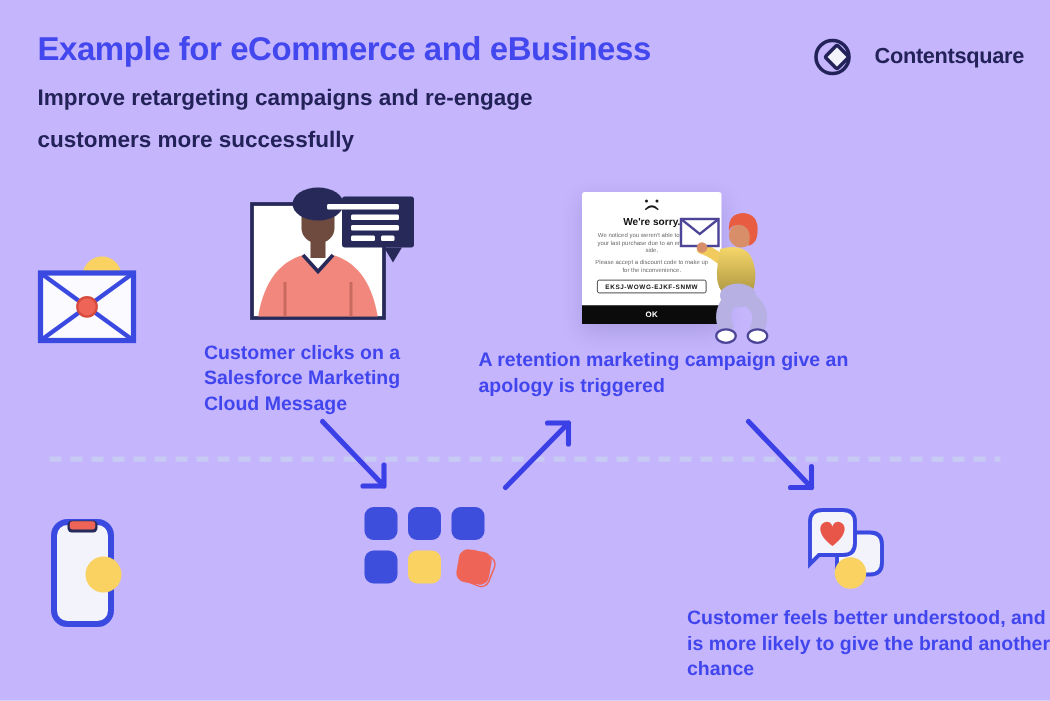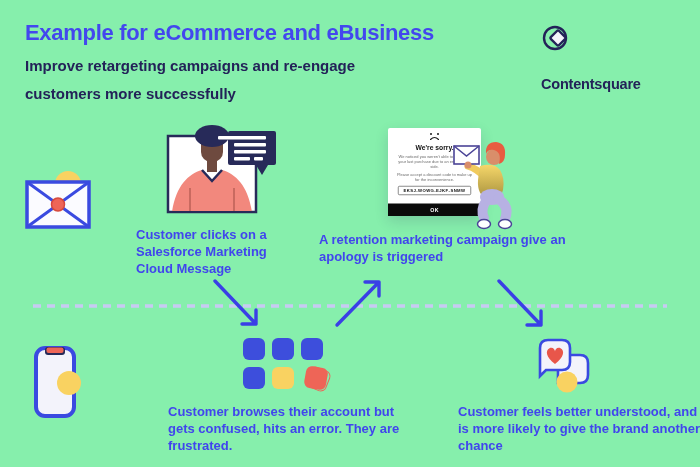--- a/index.html
+++ b/index.html
@@ -1,33 +1,33 @@
 <!DOCTYPE html>
 <html><head>
 <meta charset="utf-8">
 <style>
   * { margin:0; padding:0; box-sizing:border-box; }
   html,body { background:#e8e8f2; }
   .canvas {
     position:relative; width:700px; height:467px; overflow:hidden;
-    background:#86efac;
+    background:#c4b5fd;
     font-family:"Liberation Sans", sans-serif;
   }
   
   .title {
     position:absolute; left:25px; top:20px;
     font-size:22px; font-weight:800; letter-spacing:-0.3px;
     color:#4347EE;
   }
   .subtitle {
     position:absolute; left:25px; top:52px; width:352px;
     font-size:15px; font-weight:700; line-height:28px;
     color:#232258;
   }
-  .logo { position:absolute; left:541px; top:23px; display:flex; align-items:flex-start; gap:23px;flex-direction:column; }
+  .logo { position:absolute; left:541px; top:23px; display:flex; align-items:center; gap:12px; }
   .logo-text { font-size:14.5px; font-weight:800; color:#232258; letter-spacing:-0.2px; }
 
   
   .flow-overlay { position:absolute; left:0; top:0; pointer-events:none; z-index:2; }
 
   
   .caption {
     position:absolute; 
     font-size:13px; font-weight:700; line-height:17px; color:#4145ED;
     z-index:2;
@@ -199,21 +199,20 @@
     <div class="tile"></div>
     <div class="tile"></div>
     <div class="tile"></div>
     <div class="tile tile-yellow"></div>
     <div class="tile tile-red-wrap">
       <div class="tile-red-ghost"></div>
       <div class="tile-red-main"></div>
     </div>
   </div>
 
-  <p class="caption cap-3">Customer browses their account but gets confused, hits an error. They are frustrated.</p>
 
   <svg class="abs" style="left:533px;top:336px;" width="64" height="62" viewBox="0 0 64 62">
     <path d="M25 47 L25 27 Q25 19 33 19 L47 19 Q55 19 55 27 L55 39 Q55 47 47 47 Z" fill="#F3F3FB" stroke="#3A4AE0" stroke-width="2.6"></path>
     <circle cx="34" cy="46" r="10.5" fill="#F9D261"></circle>
     <path d="M7 40 L7 12 Q7 4 15 4 L29 4 Q37 4 37 12 L37 26 Q37 34 29 34 L13 34 Z" fill="#F3F3FB" stroke="#3A4AE0" stroke-width="2.6"></path>
     <path d="M22 28 C 13 21.5 12 14.5 16.5 12.3 C 19.6 10.8 22 13.6 22 15.5 C 22 13.6 24.4 10.8 27.5 12.3 C 32 14.5 31 21.5 22 28 Z" fill="#E8564A"></path>
   </svg>
 
   <p class="caption cap-4">Customer feels better understood, and is more likely to give the brand another chance</p>
 

